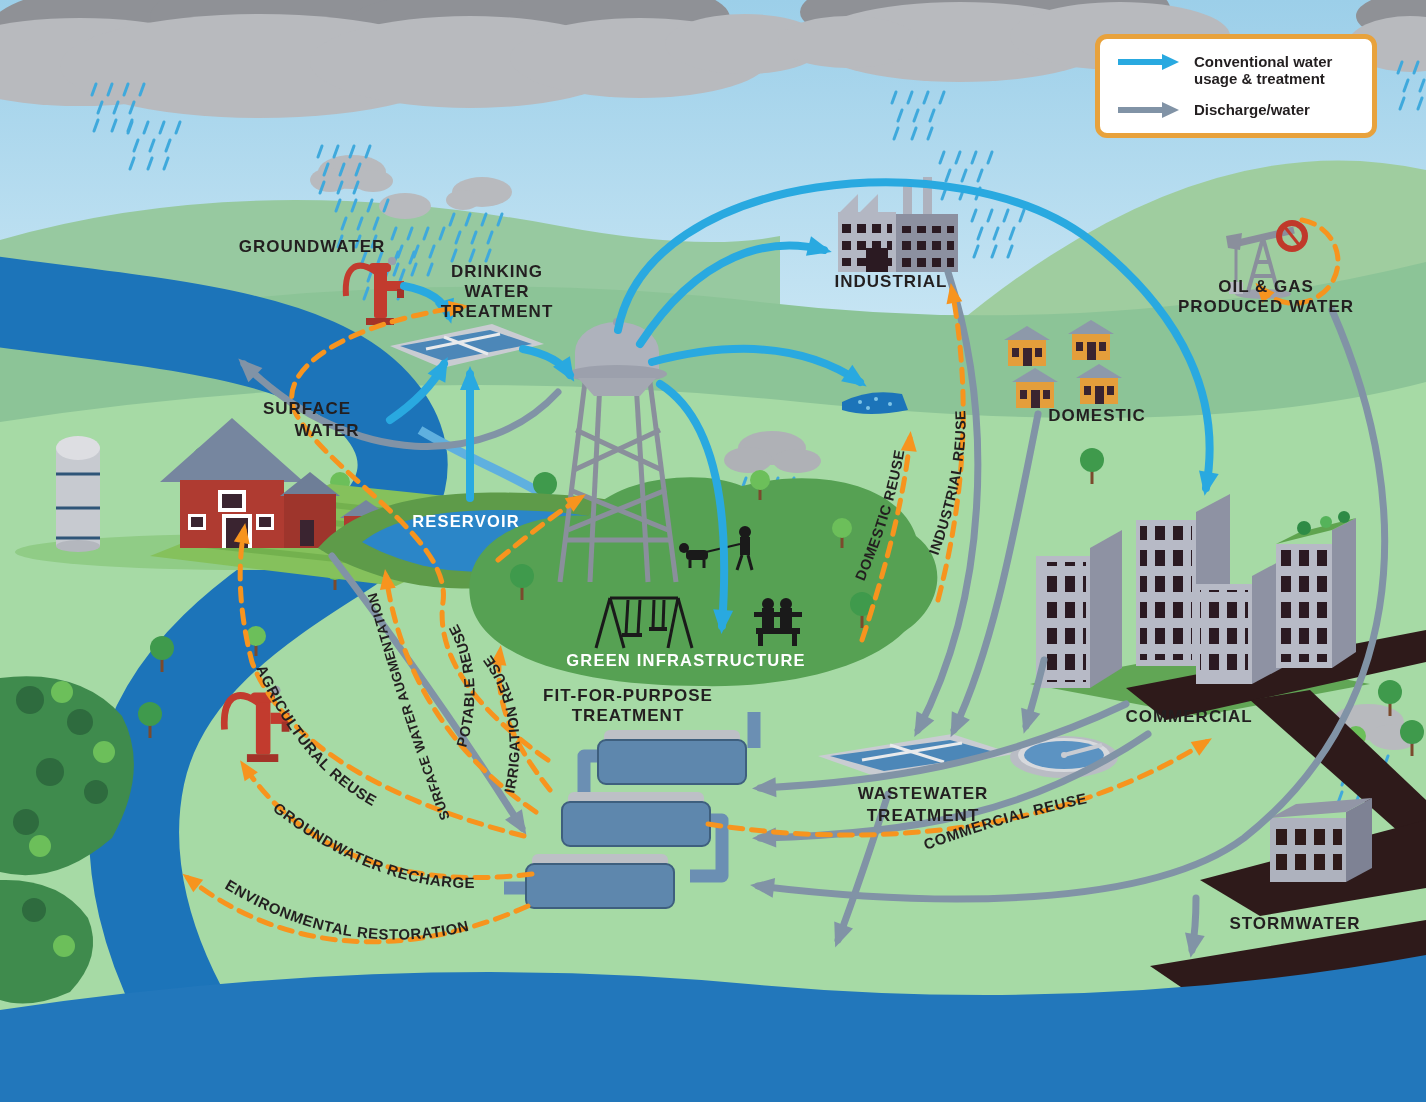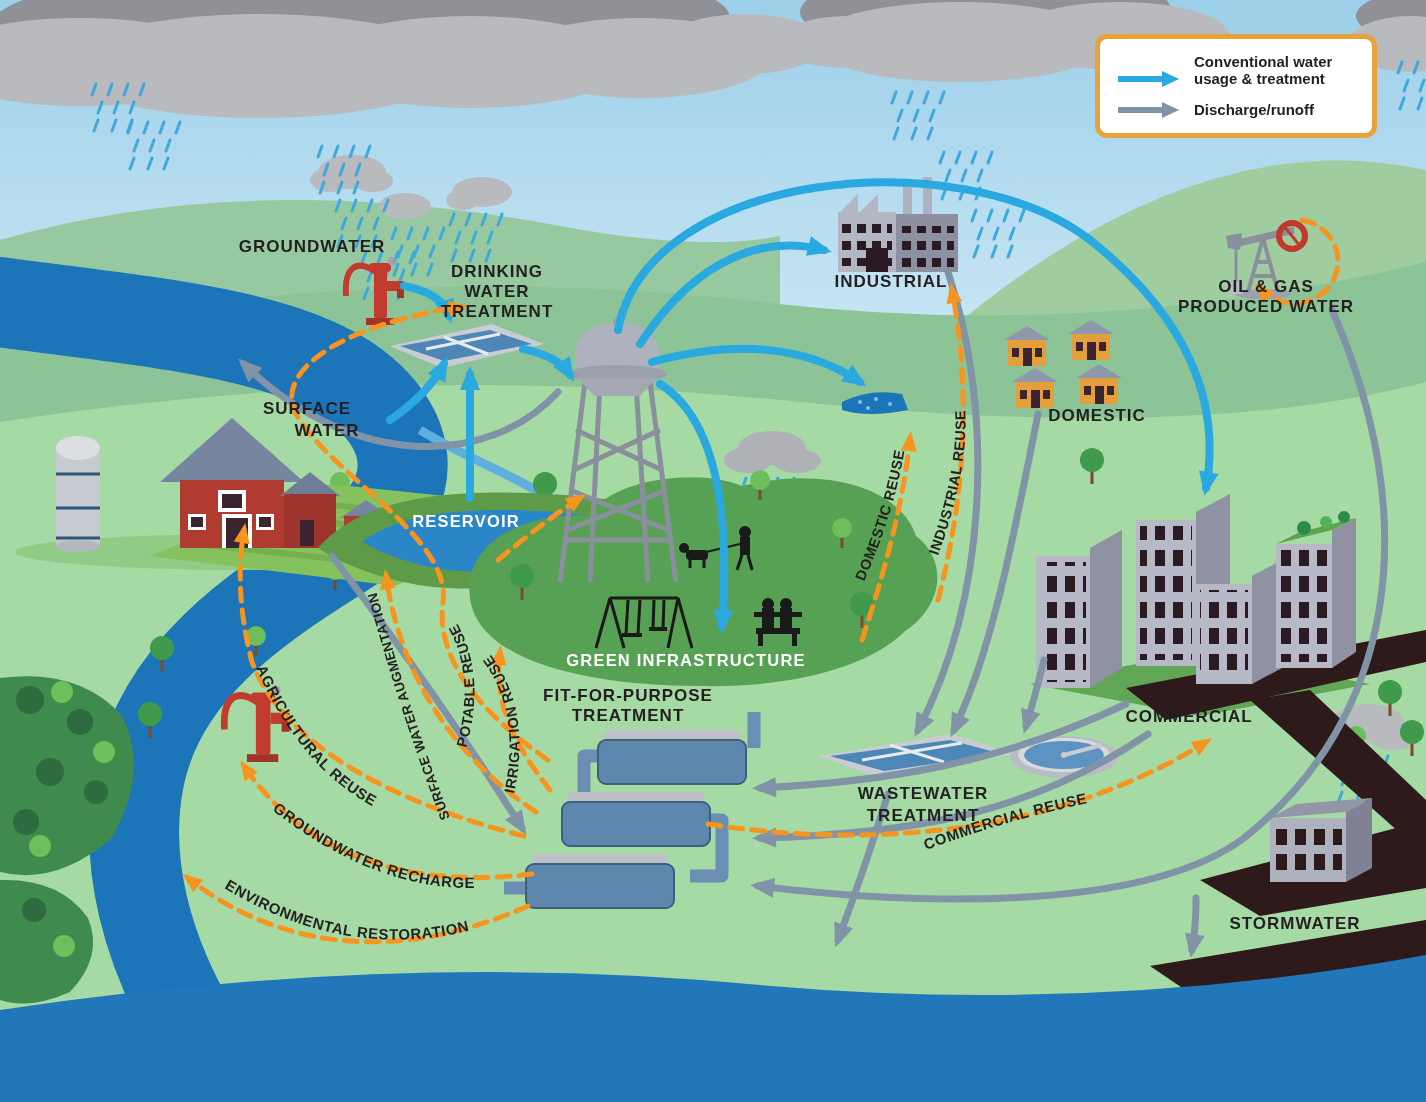--- a/index.html
+++ b/index.html
@@ -13,21 +13,21 @@
   .lblc-s{font:700 13.5px "Liberation Sans",sans-serif; fill:#231F20; letter-spacing:.4px;}
   .lblc-m{font:700 14.5px "Liberation Sans",sans-serif; fill:#231F20; letter-spacing:.5px;}
   
   .ab{stroke:#29A9E0;stroke-width:8;fill:none;stroke-linecap:round;}
   .ag{stroke:#8193A6;stroke-width:7;fill:none;stroke-linecap:round;}
   .ao{stroke:#F7941E;stroke-width:5;fill:none;stroke-dasharray:13 9;stroke-linecap:round;}
   
   .legend{position:absolute;left:1095px;top:34px;width:240px;background:#FFFFFF;
           border:5px solid #E8A23C;border-radius:12px;padding:14px 16px;
           display:flex;flex-direction:column;gap:13px;box-sizing:content-box;}
-  .legend-row{display:flex;align-items:flex-end;gap:12px;}
+  .legend-row{display:flex;align-items:flex-start;gap:12px;}
   .legend-label{font:700 15px/1.15 "Liberation Sans",sans-serif;color:#231F20;}
   .legend-arrow{flex:0 0 auto;}
 </style>
 </head>
 <body>
 
 <div class="stage">
 
 <svg class="scene" width="1426" height="1102" viewBox="0 0 1426 1102">
   <defs>
@@ -515,17 +515,17 @@
       <line x1="2" y1="9" x2="48" y2="9" stroke="#29A9E0" stroke-width="6"></line>
       <polygon points="46,1 63,9 46,17" fill="#29A9E0"></polygon>
     </svg>
     <div class="legend-label">Conventional water usage &amp; treatment</div>
   </div>
   <div class="legend-row">
     <svg class="legend-arrow" width="66" height="18">
       <line x1="2" y1="9" x2="48" y2="9" stroke="#8193A6" stroke-width="6"></line>
       <polygon points="46,1 63,9 46,17" fill="#8193A6"></polygon>
     </svg>
-    <div class="legend-label">Discharge/runoff</div>
+    <div class="legend-label">Discharge/water</div>
   </div>
 </div>
 
 </div>
 
 </body></html>

